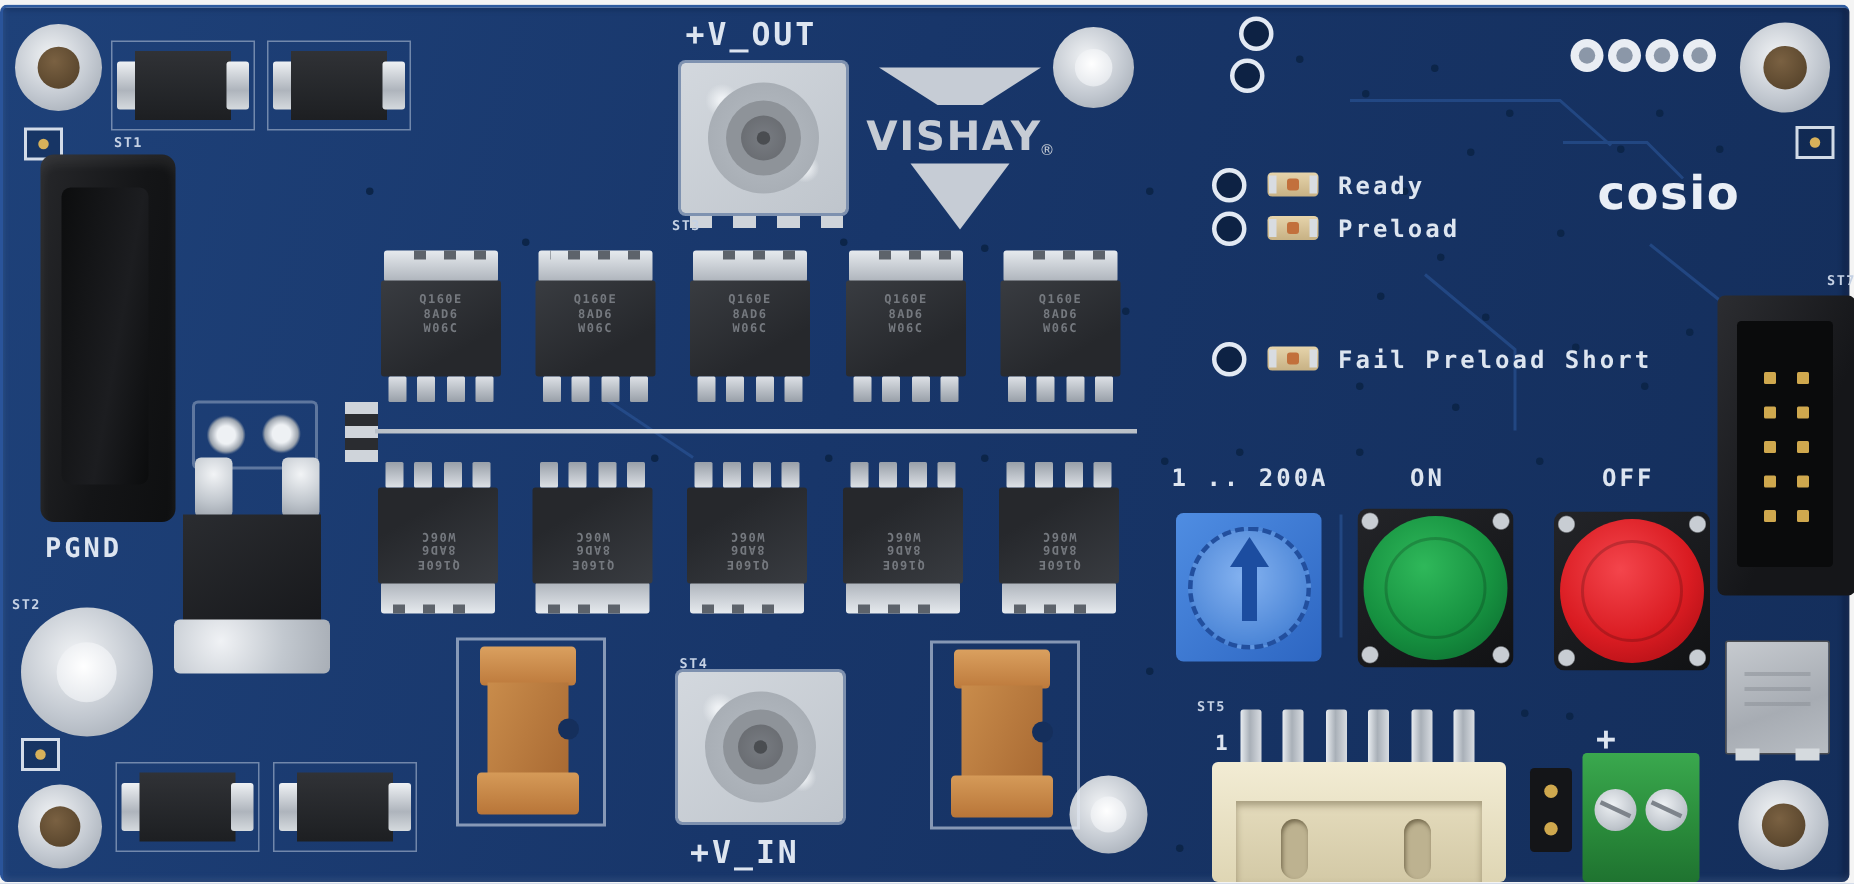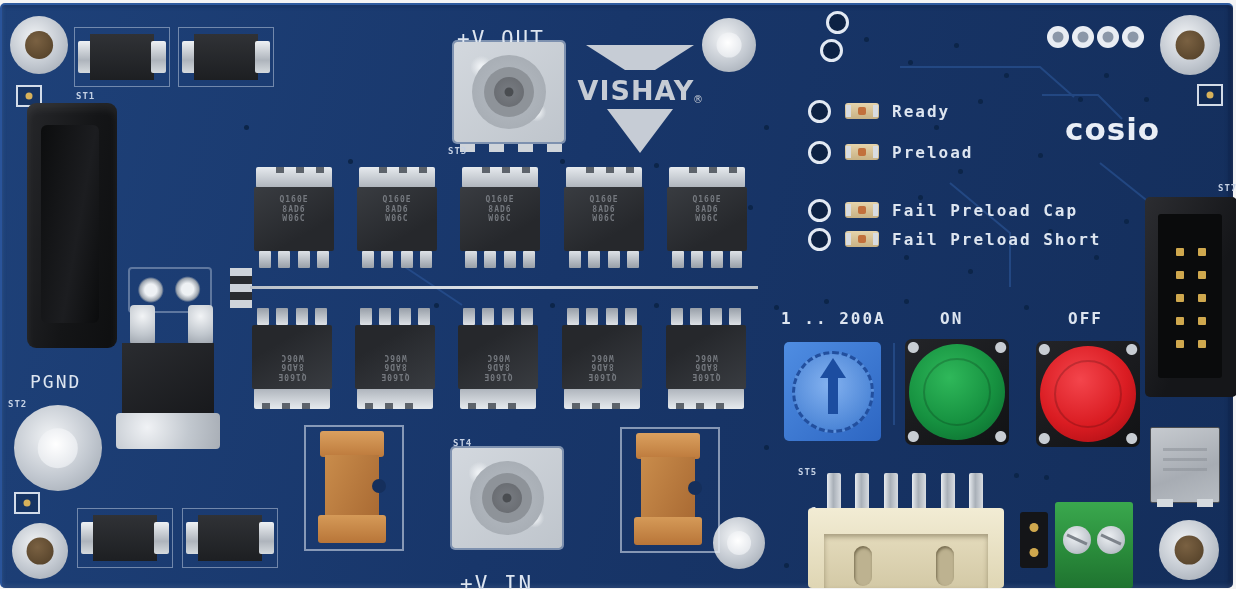--- a/index.html
+++ b/index.html
@@ -3,21 +3,21 @@
 <meta charset="utf-8">
 <style>
   html,body{margin:0;padding:0;background:#ffffff;}
   #stage{position:relative;width:1236px;height:589px;overflow:hidden;background:#f4f4f4;
          font-family:"DejaVu Sans Mono",monospace;}
   .board{position:absolute;left:0;top:3px;width:1231px;height:583px;border-radius:5px;
          background:linear-gradient(105deg,#1e4179 0%,#18366a 45%,#142e5b 100%);
          border-top:2px solid #2e5b9f;border-left:2px solid #2a549a;
          box-shadow:inset 0 -2px 4px rgba(120,160,220,.25), inset -3px 0 5px rgba(0,0,20,.4);}
   .abs{position:absolute;}
-  .silk{color:#dde5f0;letter-spacing:2px;font-weight:normal;margin-top:16px;}
+  .silk{color:#dde5f0;letter-spacing:2px;font-weight:bold;}
   .ref{font-size:9px;color:#c5d1e4;letter-spacing:1px;font-weight:bold;}
   .big-label{font-size:21px;}
   .led-label{font-size:16px;font-weight:bold;letter-spacing:2px;color:#dde5f0;}
 
   
   .hole{border-radius:50%;background:radial-gradient(circle at 42% 38%,#f2f4f6,#c2c8d0 55%,#9aa2ac);}
   .hole::after{content:"";position:absolute;left:50%;top:50%;transform:translate(-50%,-50%);
                border-radius:50%;}
   .hole-dark::after{width:48%;height:48%;background:radial-gradient(circle at 40% 35%,#7a6142,#4f3d26);}
   .hole-light::after{width:46%;height:46%;background:radial-gradient(circle at 45% 40%,#ffffff,#e7eaee 70%,#cfd4da);}
@@ -454,40 +454,33 @@
     <div class="ring r1"></div>
         <div class="ring r2"></div>
         <div class="ring r3"></div>
         <div class="ring r4"></div>
   </div>
   <span class="abs silk big-label" style="left:458px;top:551px;">+V_IN</span>
 
   <div class="abs tp" style="left:824px;top:6px;"></div>
   <div class="abs tp" style="left:818px;top:34px;"></div>
 
-  <div class="led-row" style="top:92px;">
+  <div class="led-row" style="top:104px;">
     <div class="tp"></div>
     <div class="led">
           <i></i>
         </div>
     <span class="led-label">Ready</span>
   </div>
   <div class="led-row" style="top:133px;">
     <div class="tp"></div>
     <div class="led">
           <i></i>
         </div>
     <span class="led-label">Preload</span>
-  </div>
-  <div class="led-row" style="top:191px;">
-    <div class="tp"></div>
-    <div class="led">
-          <i></i>
-        </div>
-    <span class="led-label">Fail Preload Cap</span>
   </div>
   <div class="led-row" style="top:220px;">
     <div class="tp"></div>
     <div class="led">
           <i></i>
         </div>
     <span class="led-label">Fail Preload Short</span>
   </div>
 
   <span class="abs" style="left:1063px;top:106px;font-family:'DejaVu Sans',sans-serif;font-weight:bold;font-size:31px;letter-spacing:1px;color:#e9eef6;">cosio</span>

